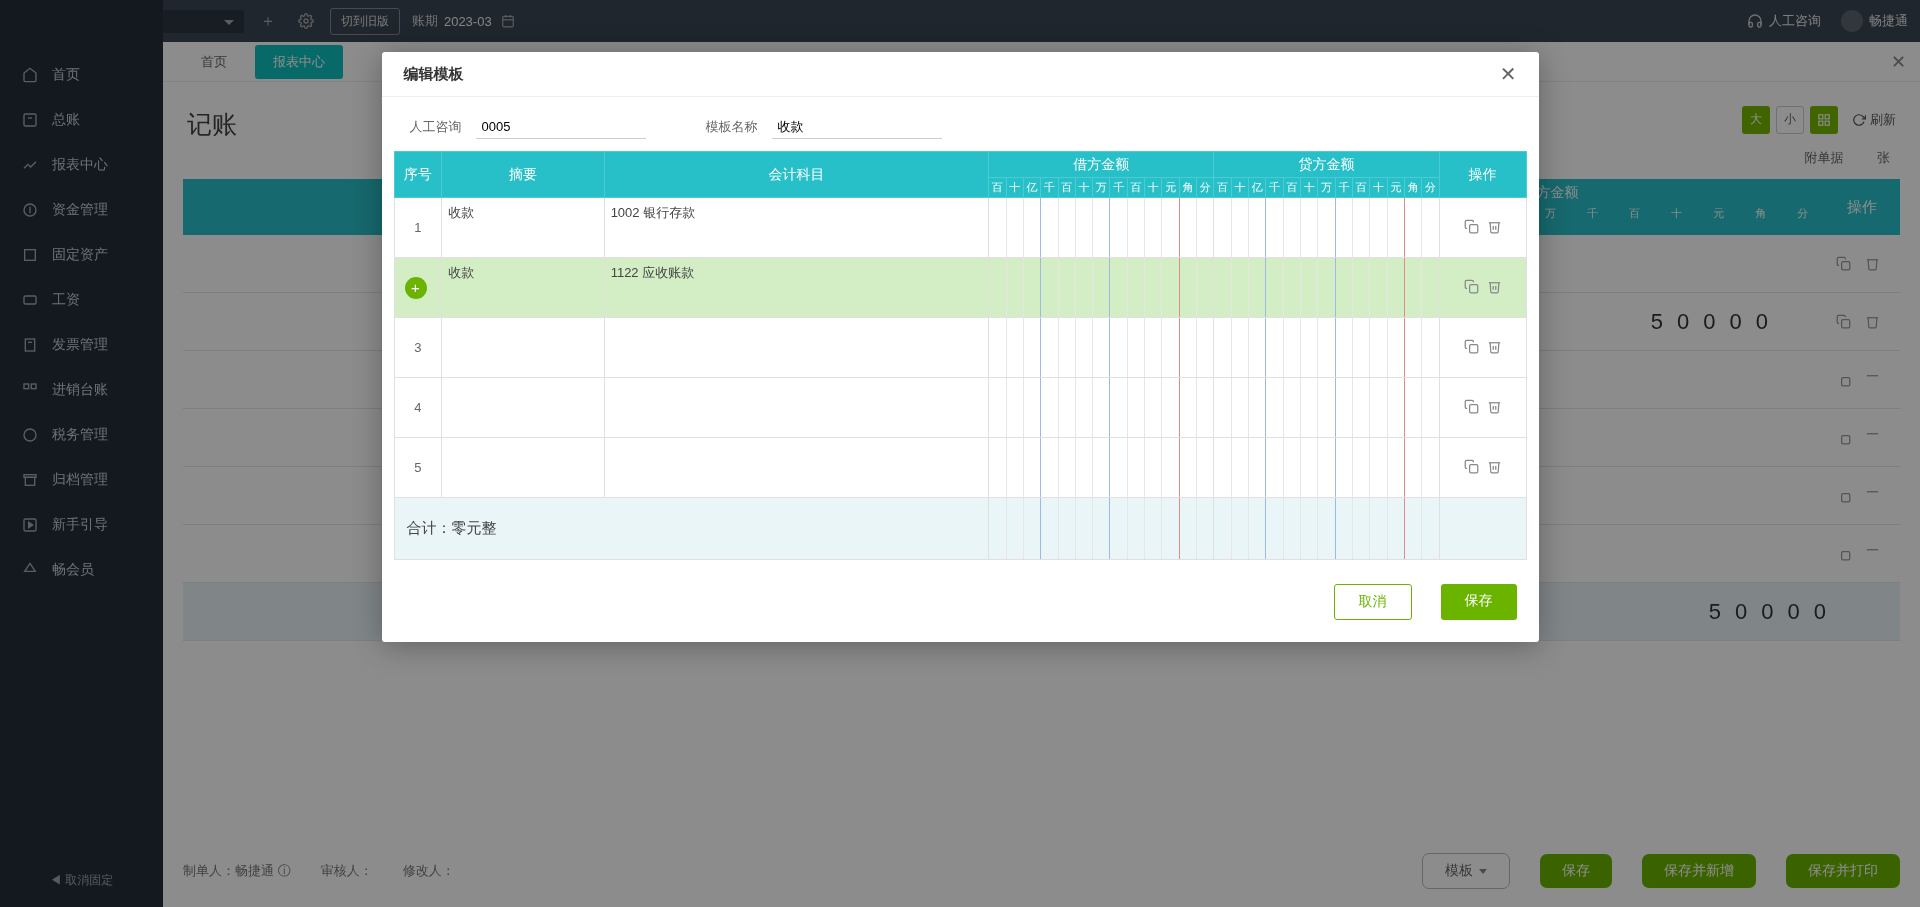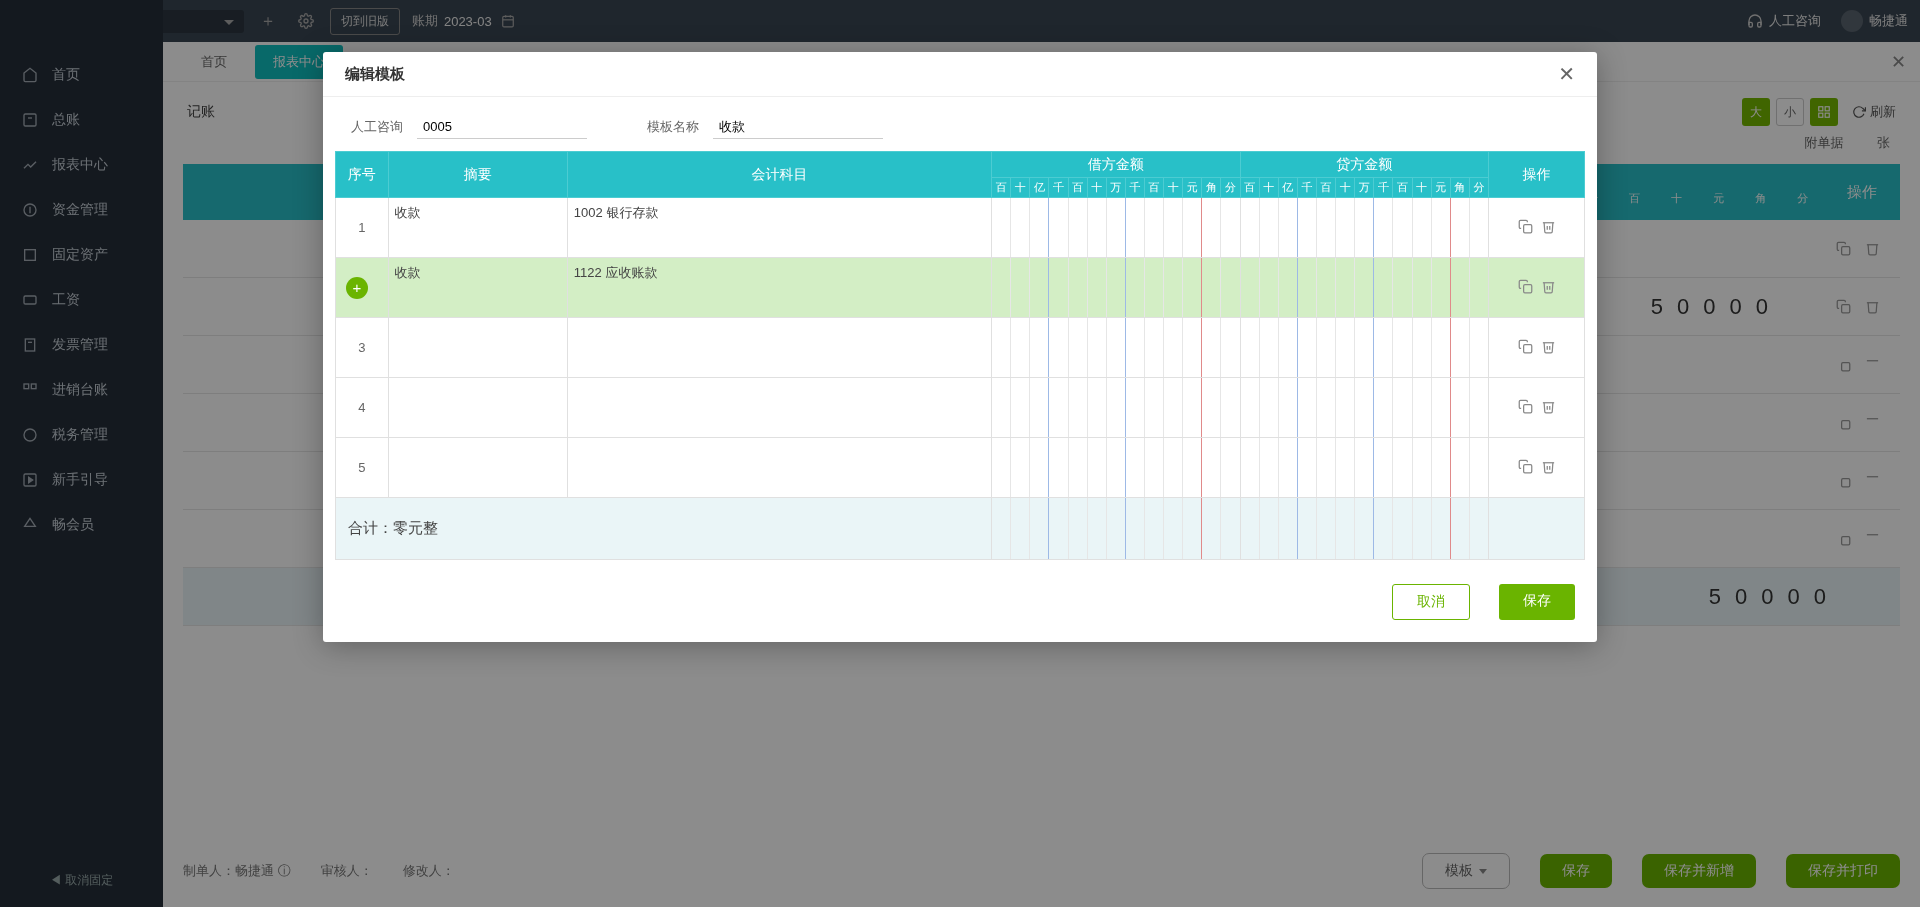--- a/index.html
+++ b/index.html
@@ -17,21 +17,21 @@
 .sidebar{position:absolute;left:0;top:0;bottom:0;width:163px;background:#262f3a;padding-top:52px;z-index:2;}
 .sidebar .item{height:45px;display:flex;align-items:center;padding-left:22px;color:#c4ccd4;font-size:14px;gap:14px;}
 .sidebar .icon{width:16px;height:16px;display:inline-block;opacity:.8;}
 .sidebar .foot{position:absolute;bottom:18px;left:0;right:0;text-align:center;color:#9aa;font-size:12px;}
 .main{position:absolute;left:163px;top:42px;right:0;bottom:0;background:#fff;z-index:1;}
 .tabs{height:40px;display:flex;align-items:center;padding-left:20px;gap:10px;border-bottom:1px solid #eee;}
 .tabs .tab{padding:8px 18px;color:#666;}
 .tabs .tab.active{background:#0fbfbf;color:#fff;border-radius:3px;}
 .tabs .closex{margin-left:auto;margin-right:14px;color:#888;font-size:18px;}
 .page-h{padding:16px 24px 8px;display:flex;align-items:center;}
-.page-h .title{font-size:14px;color:#444;}
+.page-h .title{font-size:25px;color:#444;margin-top:10px;}
 .page-h .spacer{flex:1;}
 .page-h .sq{width:28px;height:28px;border-radius:3px;display:flex;align-items:center;justify-content:center;font-size:12px;margin-left:6px;}
 .page-h .sq.g{background:#76b900;color:#fff;}
 .page-h .sq.w{border:1px solid #ccc;color:#666;}
 .page-h .sq.gi{background:#76b900;color:#fff;}
 .page-h .rf{margin-left:14px;color:#555;display:flex;align-items:center;gap:4px;}
 .att{padding:0 30px 6px;text-align:right;color:#666;}
 .att span{margin-left:30px;}
 .bg-table{margin:6px 20px;}
 .bg-head{background:#28c0c8;color:#fff;height:56px;display:flex;align-items:center;}
@@ -42,21 +42,21 @@
 .bg-row{height:58px;border-bottom:1px solid #e6e6e6;display:flex;align-items:center;justify-content:flex-end;padding-right:20px;gap:14px;color:#888;}
 .bg-row .num{font-size:22px;letter-spacing:14px;color:#333;margin-right:40px;}
 .foot-bar{position:absolute;bottom:18px;left:20px;right:20px;display:flex;align-items:center;gap:30px;color:#777;}
 .foot-bar .sp{flex:1;}
 .foot-bar .btn{padding:8px 22px;border-radius:7px;font-size:14px;}
 .foot-bar .btn.o{border:1px solid #bbb;color:#666;display:flex;align-items:center;gap:6px;}
 .foot-bar .btn.g{background:#6ab400;color:#fff;}
 .caret-s{width:0;height:0;border-left:4px solid transparent;border-right:4px solid transparent;border-top:5px solid #888;}
 
 .overlay{position:absolute;inset:0;background:rgba(0,0,0,0.45);z-index:10;display:flex;align-items:flex-start;justify-content:center;}
-.modal{margin-top:52px;width:1274px;background:#fff;border-radius:3px;box-shadow:0 4px 30px rgba(0,0,0,0.3);}
+.modal{margin-top:52px;width:1157px;background:#fff;border-radius:3px;box-shadow:0 4px 30px rgba(0,0,0,0.3);}
 .modal-h{height:45px;display:flex;align-items:center;padding:0 22px;border-bottom:1px solid #eee;}
 .modal-h .t{font-size:15px;font-weight:600;color:#333;}
 .modal-h .x{margin-left:auto;font-size:20px;color:#666;cursor:pointer;}
 .modal-form{padding:18px 28px 12px;display:flex;gap:60px;}
 .modal-form .fld{display:flex;align-items:center;gap:14px;}
 .modal-form .fld label{color:#666;font-size:13px;}
 .modal-form .fld .inp{border:none;border-bottom:1px solid #ccc;padding:4px 6px;width:170px;font-size:13px;}
 .modal-body{padding:0 12px 12px 12px;}
 
 table.mt{width:100%;border-collapse:collapse;}
@@ -197,20 +197,29 @@
       </span>
       <span>进销台账</span>
     </div>
   <div class="item">
       <span class="icon">
         <svg width="16" height="16" viewBox="0 0 24 24" fill="none" stroke="#c4ccd4" stroke-width="2">
           <circle cx="12" cy="12" r="9"></circle>
         </svg>
       </span>
       <span>税务管理</span>
+    </div>
+  <div class="item">
+      <span class="icon">
+        <svg width="16" height="16" viewBox="0 0 24 24" fill="none" stroke="#c4ccd4" stroke-width="2">
+          <rect x="3" y="4" width="18" height="4"></rect>
+          <rect x="5" y="8" width="14" height="12"></rect>
+        </svg>
+      </span>
+      <span>归档管理</span>
     </div>
   <div class="item">
       <span class="icon">
         <svg width="16" height="16" viewBox="0 0 24 24" fill="none" stroke="#c4ccd4" stroke-width="2">
           <rect x="3" y="3" width="18" height="18" rx="2"></rect>
           <polygon points="10 8 16 12 10 16" fill="#c4ccd4"></polygon>
         </svg>
       </span>
       <span>新手引导</span>
     </div>

